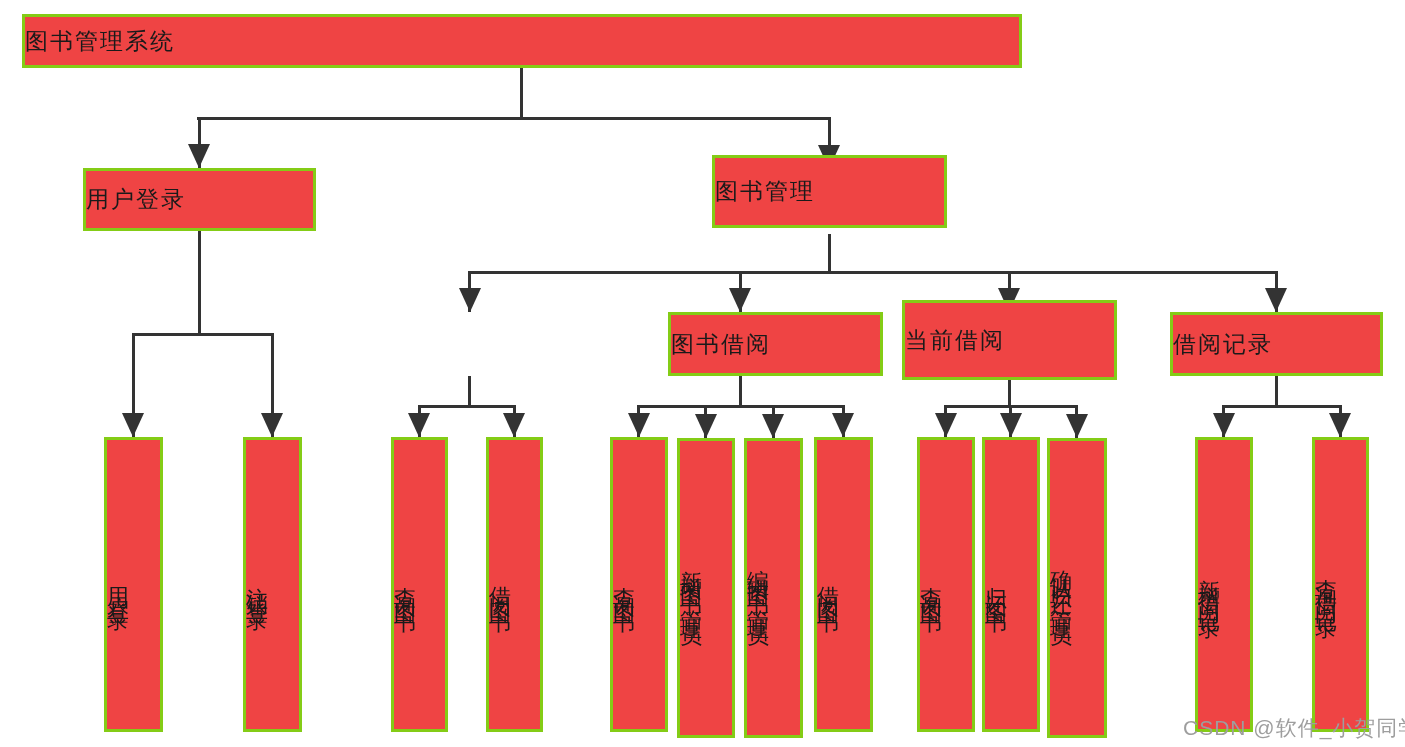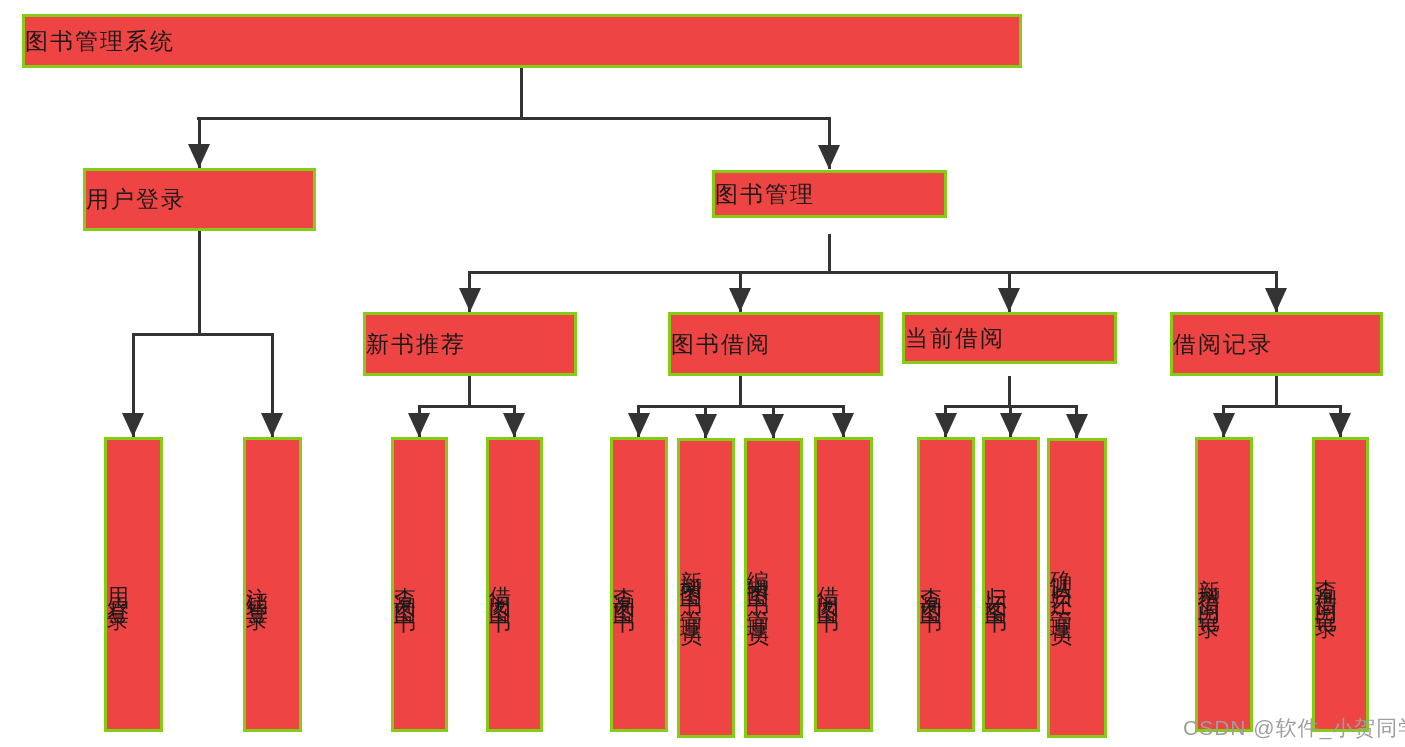--- a/index.html
+++ b/index.html
@@ -92,31 +92,28 @@
   <div class="vline" style="left:1339px;top:405px;height:32px"></div>
   <div class="arrow" style="left:1329px;top:413px"></div>
 
   <div class="node" style="left:22px;top:14px;width:1000px;height:54px">
     <span class="hlabel">图书管理系统</span>
   </div>
 
   <div class="node" style="left:83px;top:168px;width:233px;height:63px">
     <span class="hlabel">用户登录</span>
   </div>
-  <div class="node" style="left:712px;top:170px;width:235px;height:48px">
+  <div class="node" style="left:712px;top:155px;width:235px;height:73px">
     <span class="hlabel">图书管理</span>
   </div>
 
-  <div class="node" style="left:363px;top:312px;width:214px;height:64px">
-    <span class="hlabel">新书推荐</span>
-  </div>
   <div class="node" style="left:668px;top:312px;width:215px;height:64px">
     <span class="hlabel">图书借阅</span>
   </div>
-  <div class="node" style="left:902px;top:312px;width:215px;height:52px">
+  <div class="node" style="left:902px;top:300px;width:215px;height:80px">
     <span class="hlabel">当前借阅</span>
   </div>
   <div class="node" style="left:1170px;top:312px;width:213px;height:64px">
     <span class="hlabel">借阅记录</span>
   </div>
 
   <div class="node" style="left:104px;top:437px;width:59px;height:295px">
     <span class="vlabel">用户登录</span>
   </div>
   <div class="node" style="left:243px;top:437px;width:59px;height:295px">

